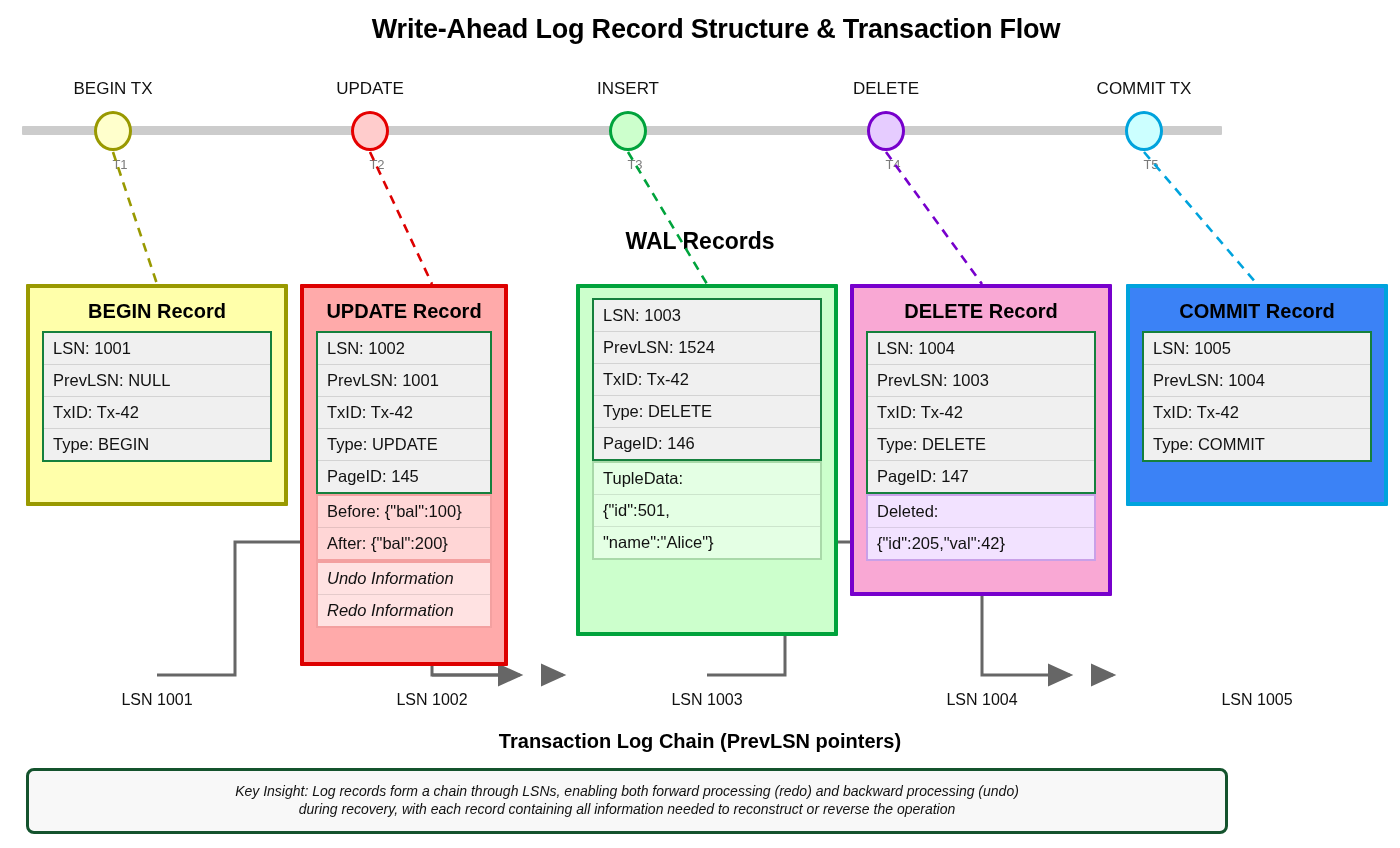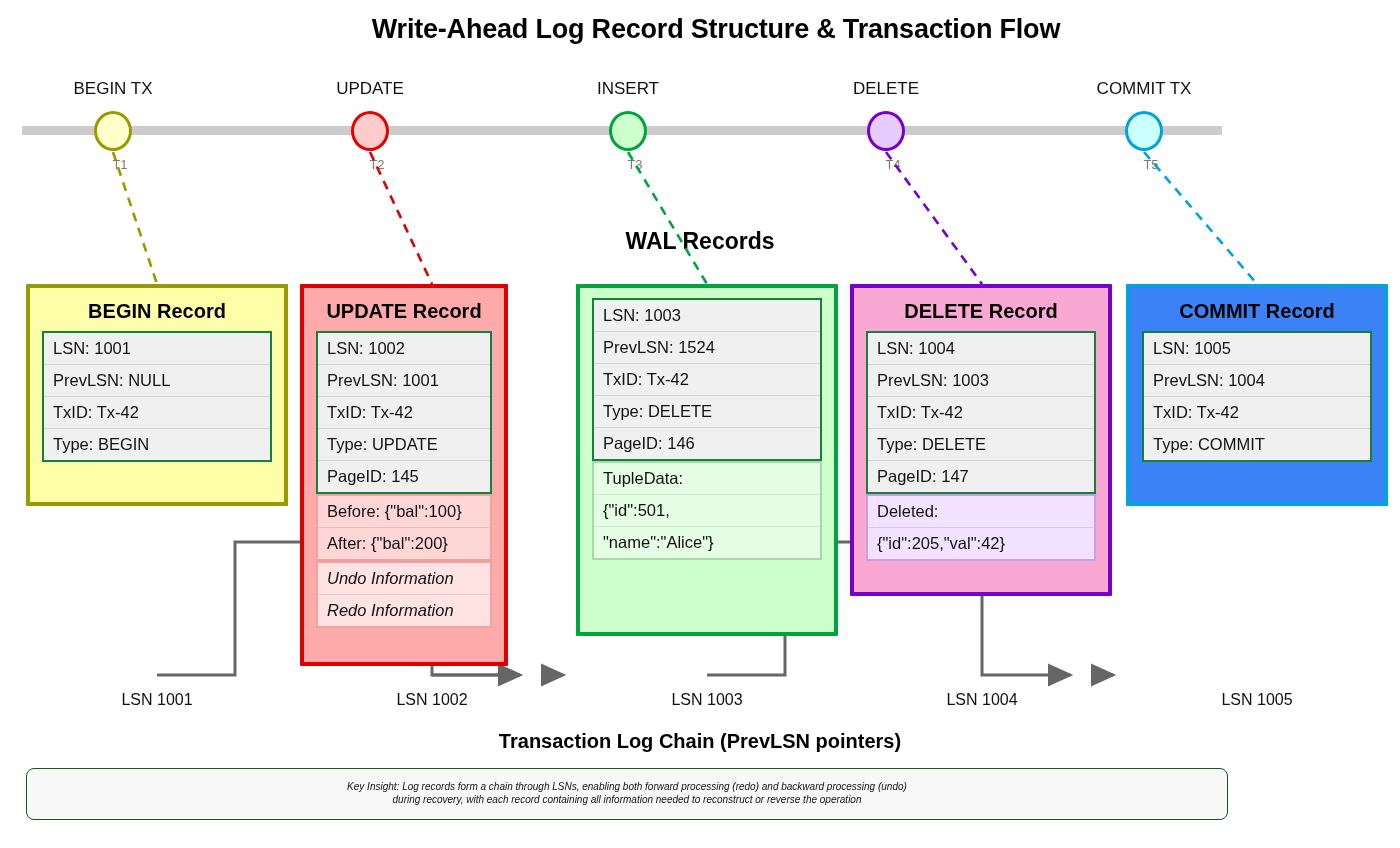--- a/index.html
+++ b/index.html
@@ -151,26 +151,26 @@
   }
 
   
   #key-insight {
     position: absolute;
     left: 26px;
     top: 768px;
     width: 1202px;
     box-sizing: border-box;
     background: #f8f8f8;
-    border: 1px solid #14532d;
+    border: 3px solid #14532d;
     border-radius: 8px;
     padding: 12px 18px;
     text-align: center;
     font-style: italic;
-    font-size: 10px;
+    font-size: 14px;
     line-height: 1.28;
     color: #111;
   }
 </style>
 </head>
 <body>
 
 <div id="page-title">Write-Ahead Log Record Structure &amp; Transaction Flow</div>
 
 <div id="timeline-layer">

